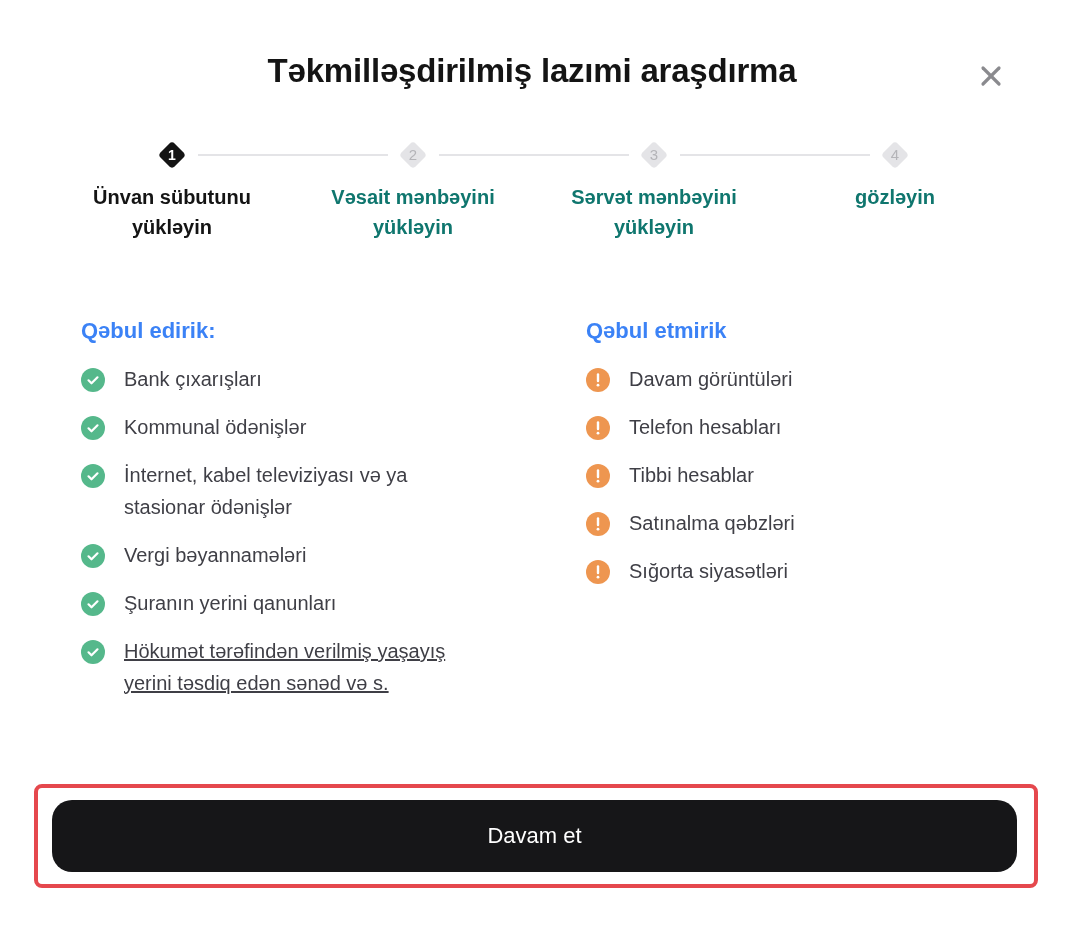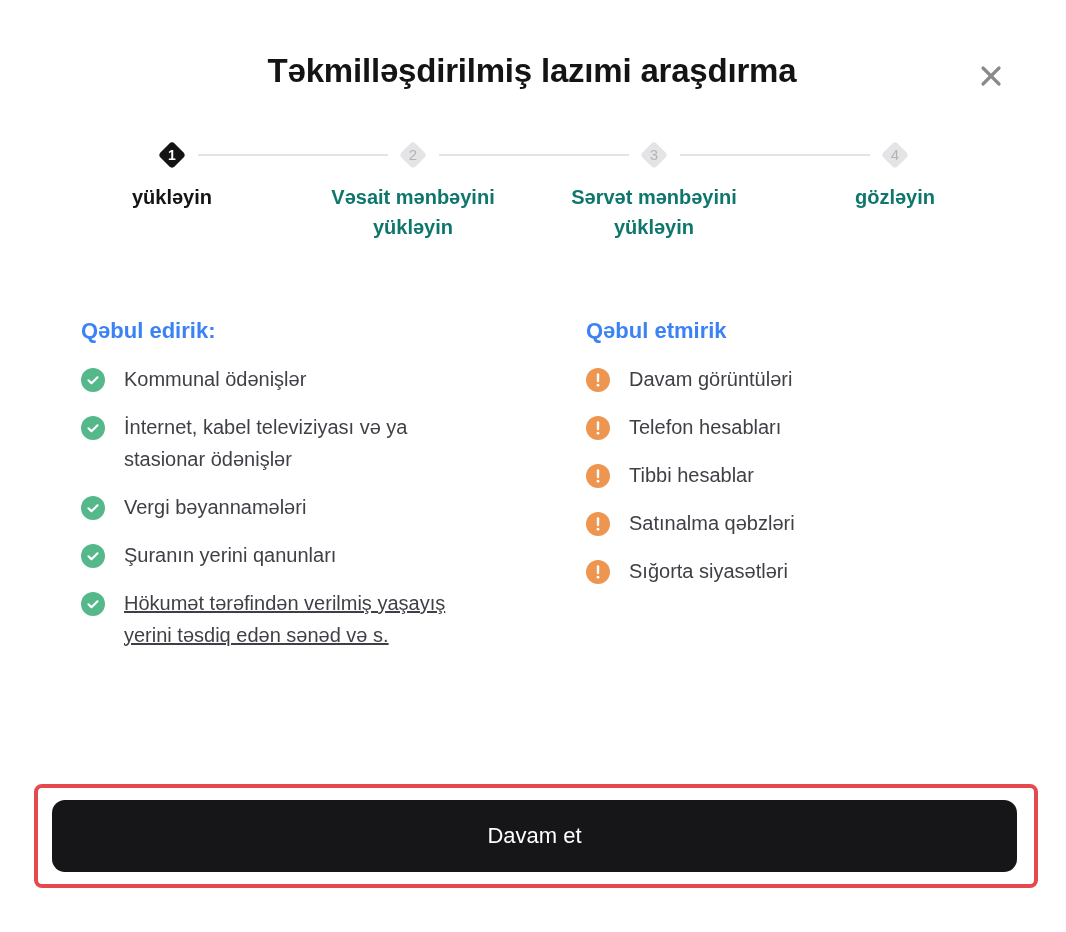--- a/index.html
+++ b/index.html
@@ -35,21 +35,21 @@
   .list li { position: relative; padding-left: 43px; font-size: 20px; line-height: 32px; color: #3f3f46; margin-bottom: 16px; }
   .list .icon { position: absolute; left: 0; top: 5px; width: 24px; height: 24px; border-radius: 50%; }
   .icon.check { background: #55b88b; }
   .icon.warn { background: #ee9650; }
   .icon svg { width: 24px; height: 24px; display: block; }
 
   
   .btn-highlight { position: absolute; left: 34px; top: 784px; width: 1004px; height: 104px;
     border: 4px solid #e5484d; border-radius: 8px; }
   .btn-continue { position: absolute; left: 52px; top: 800px; width: 965px; height: 72px;
-    background: #161618; border-radius: 13px; color: #fff; font-size: 22px; font-weight: 400;
+    background: #161618; border-radius: 20px; color: #fff; font-size: 22px; font-weight: 400;
     display: flex; align-items: center; justify-content: center; cursor: pointer; border: none; }
 </style>
 </head>
 <body>
 
 <div class="modal">
 
   <h1 class="title">Təkmilləşdirilmiş lazımi araşdırma</h1>
 
   <div class="close-btn">
@@ -63,20 +63,21 @@
     <div class="step-line" style="left:198px; width:190px;"></div>
     <div class="step-line" style="left:439px; width:190px;"></div>
     <div class="step-line" style="left:680px; width:190px;"></div>
 
     <div class="step active" style="left:62px;">
       <div class="step-marker">
         <div class="diamond"></div>
         <div class="num">1</div>
       </div>
       <div class="step-label">
+        <div>Ünvan sübutunu</div>
         <div>yükləyin</div>
       </div>
     </div>
 
     <div class="step" style="left:303px;">
       <div class="step-marker">
         <div class="diamond"></div>
         <div class="num">2</div>
       </div>
       <div class="step-label">
@@ -109,20 +110,28 @@
 
   <div class="col" style="left:81px; width:420px;">
     <h2 class="col-title">Qəbul edirik:</h2>
     <ul class="list">
       <li>
         <span class="icon check">
             <svg viewBox="0 0 24 24">
               <path d="M7.5 12.3l3 3 6-6" fill="none" stroke="#fff" stroke-width="2.2" stroke-linecap="round" stroke-linejoin="round"></path>
             </svg>
           </span>
+        <span>Bank çıxarışları</span>
+      </li>
+      <li>
+        <span class="icon check">
+            <svg viewBox="0 0 24 24">
+              <path d="M7.5 12.3l3 3 6-6" fill="none" stroke="#fff" stroke-width="2.2" stroke-linecap="round" stroke-linejoin="round"></path>
+            </svg>
+          </span>
         <span>Kommunal ödənişlər</span>
       </li>
       <li style="width:360px;">
         <span class="icon check">
             <svg viewBox="0 0 24 24">
               <path d="M7.5 12.3l3 3 6-6" fill="none" stroke="#fff" stroke-width="2.2" stroke-linecap="round" stroke-linejoin="round"></path>
             </svg>
           </span>
         <span>İnternet, kabel televiziyası və ya stasionar ödənişlər</span>
       </li>

